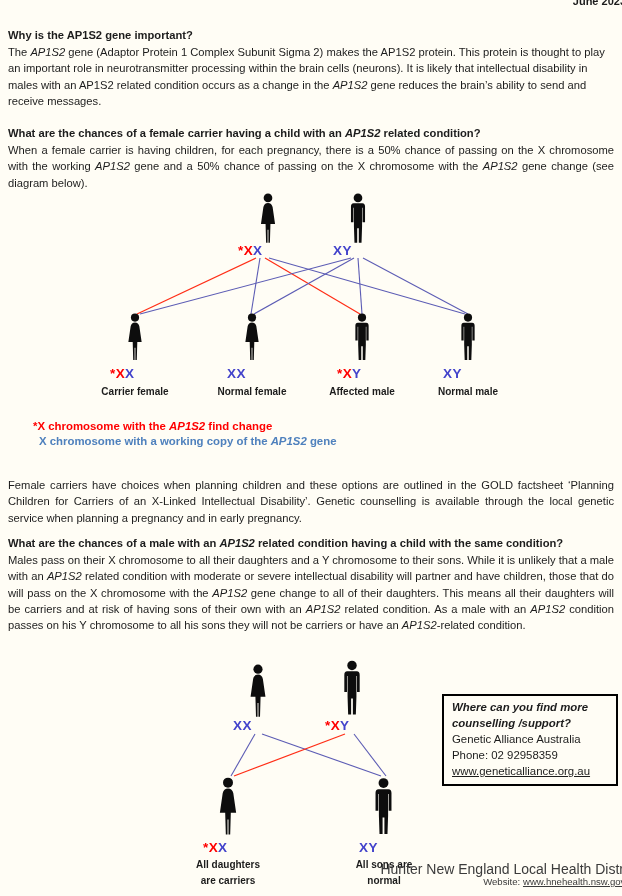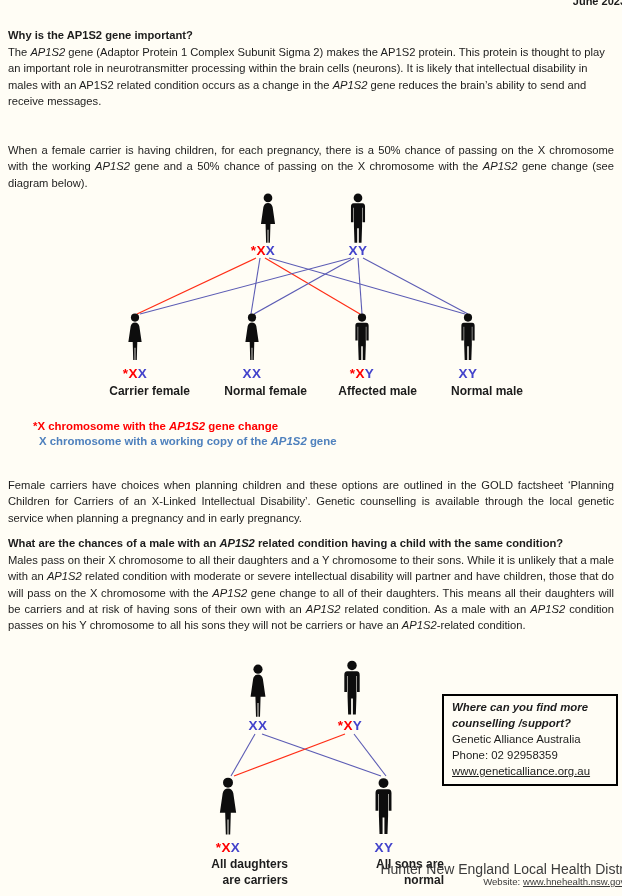--- a/index.html
+++ b/index.html
@@ -13,22 +13,22 @@
   .seg-b{font-weight:400;}
   .seg-red{color:#ff0000;}
   .seg-vio{color:#4343cb;}
   .date-clip{top:0;right:20px;height:5px;overflow:hidden;}
   .date-clip span{position:relative;top:-9px;display:inline-block;font-weight:700;font-size:11px;}
   .diagram{left:0;width:622px;}
   .diagram svg.lines{position:absolute;left:0;top:0;}
   .fig{position:absolute;}
   .fig svg{display:block;width:100%;height:100%;}
   .sil{fill:#0d0d0d;}
-  .chrom{position:absolute;font-weight:700;font-size:13.5px;line-height:14px;text-align:center;letter-spacing:.4px;}
-  .cap{position:absolute;font-weight:700;font-size:12px;line-height:15.5px;text-align:right;}
+  .chrom{position:absolute;font-weight:700;font-size:13.5px;line-height:14px;text-align:left;letter-spacing:.4px;}
+  .cap{position:absolute;font-weight:700;font-size:10px;line-height:15.5px;text-align:center;}
   .legend{left:33px;top:419px;font-weight:700;font-size:11.4px;line-height:14.6px;}
   .legend .red-line{color:#ff0000;}
   .legend .blue-line{color:#4f81bd;padding-left:6px;}
   .infobox{left:442px;top:694px;width:176px;border:2px solid #000;background:#fffdf5;
            padding:3px 8px 5px 8px;font-size:11.4px;line-height:16px;box-sizing:border-box;}
   .infobox .title{font-weight:700;font-style:italic;}
   .link{text-decoration:underline;color:#1c1c1c;cursor:pointer;}
   .footer{right:8px;top:851px;text-align:right;color:#3b3b3b;line-height:12.8px;}
   .footer .org{font-weight:400;font-size:14px;margin-top:12px;}
   .footer .small{font-size:9.6px;}
@@ -38,20 +38,21 @@
 
 <div class="page">
 
   <div class="abs date-clip">
     <span>June 2023</span>
   </div>
 
   <div class="abs h" style="top:28px;">Why is the AP1S2 gene important?</div>
   <div class="abs body" style="top:44px;"><span>The </span><span class="seg-i">AP1S2</span><span> gene (Adaptor Protein 1 Complex Subunit Sigma 2) makes the AP1S2 protein. This protein is thought to play an important role in neurotransmitter processing within the brain cells (neurons). It is likely that intellectual disability in males with an AP1S2 related condition occurs as a change in the </span><span class="seg-i">AP1S2</span><span> gene reduces the brain’s ability to send and receive messages.</span></div>
 
+  <div class="abs h" style="top:126px;"><span>What are the chances of a female carrier having a child with an </span><span class="seg-i">AP1S2</span><span> related condition?</span></div>
   <div class="abs body just" style="top:142px;"><span>When a female carrier is having children, for each pregnancy, there is a 50% chance of passing on the X chromosome with the working </span><span class="seg-i">AP1S2</span><span> gene and a 50% chance of passing on the X chromosome with the </span><span class="seg-i">AP1S2</span><span> gene change (see diagram below).</span></div>
 
   <div class="abs diagram" style="top:193px;height:208px;">
     <svg class="lines" width="622" height="208" viewBox="0 0 622 208">
       <line x1="256" y1="65" x2="137" y2="121" stroke="#ff2d16" stroke-width="1.2"></line>
       <line x1="260" y1="65" x2="251" y2="121" stroke="#5c5cb4" stroke-width="1.1"></line>
       <line x1="265" y1="65" x2="360" y2="121" stroke="#ff2d16" stroke-width="1.2"></line>
       <line x1="269" y1="65" x2="465" y2="121" stroke="#5c5cb4" stroke-width="1.1"></line>
       <line x1="351" y1="65" x2="140" y2="121" stroke="#5c5cb4" stroke-width="1.1"></line>
       <line x1="354" y1="65" x2="254" y2="121" stroke="#5c5cb4" stroke-width="1.1"></line>
@@ -104,21 +105,21 @@
     <div class="chrom" style="left:337px;top:174px;width:50px;"><span class="seg-red">*X</span><span class="seg-vio">Y</span></div>
     <div class="chrom" style="left:443px;top:174px;width:50px;"><span class="seg-vio">XY</span></div>
 
     <div class="cap" style="left:80px;top:191px;width:110px;">Carrier female</div>
     <div class="cap" style="left:197px;top:191px;width:110px;">Normal female</div>
     <div class="cap" style="left:307px;top:191px;width:110px;">Affected male</div>
     <div class="cap" style="left:413px;top:191px;width:110px;">Normal male</div>
   </div>
 
   <div class="abs legend">
-    <div class="red-line"><span>*X chromosome with the </span><span class="seg-i">AP1S2</span><span> gene change</span></div>
+    <div class="red-line"><span>*X chromosome with the </span><span class="seg-i">AP1S2</span><span> find change</span></div>
     <div class="blue-line"><span>X chromosome with a working copy of the </span><span class="seg-i">AP1S2</span><span> gene</span></div>
   </div>
 
   <div class="abs body just" style="top:477px;"><span>Female carriers have choices when planning children and these options are outlined in the GOLD factsheet ‘Planning Children for Carriers of an X-Linked Intellectual Disability’. Genetic counselling is available through the local genetic service when planning a pregnancy and in early pregnancy.</span></div>
 
   <div class="abs h" style="top:536px;"><span>What are the chances of a male with an </span><span class="seg-i">AP1S2</span><span> related condition having a child with the same condition?</span></div>
   <div class="abs body just" style="top:552px;"><span>Males pass on their X chromosome to all their daughters and a Y chromosome to their sons.  While it is unlikely that a male with an </span><span class="seg-i">AP1S2</span><span> related condition with moderate or severe intellectual disability will partner and have children, those that do will pass on the X chromosome with the </span><span class="seg-i">AP1S2</span><span> gene change to all of their daughters. This means all their daughters will be carriers and at risk of having sons of their own with an </span><span class="seg-i">AP1S2</span><span> related condition. As a male with an </span><span class="seg-i">AP1S2</span><span> condition passes on his Y chromosome to all his sons they will </span><span class="seg-b">not</span><span> be carriers or have an </span><span class="seg-i">AP1S2</span><span>-related condition.</span></div>
 
   <div class="abs diagram" style="top:655px;height:241px;">
     <svg class="lines" width="622" height="241" viewBox="0 0 622 241">

